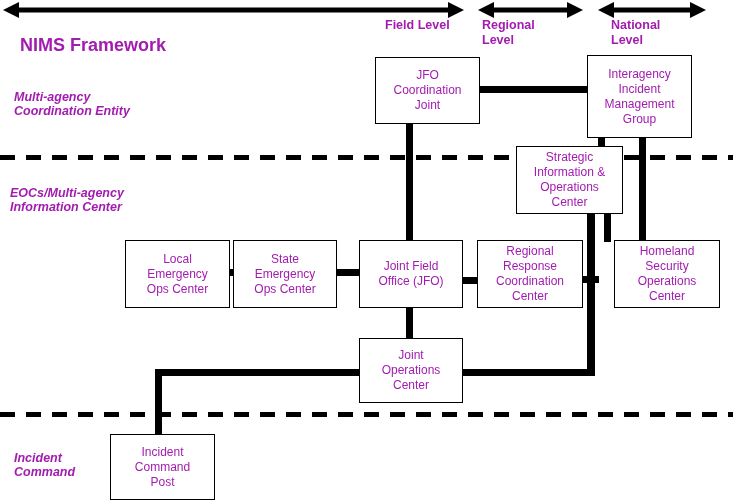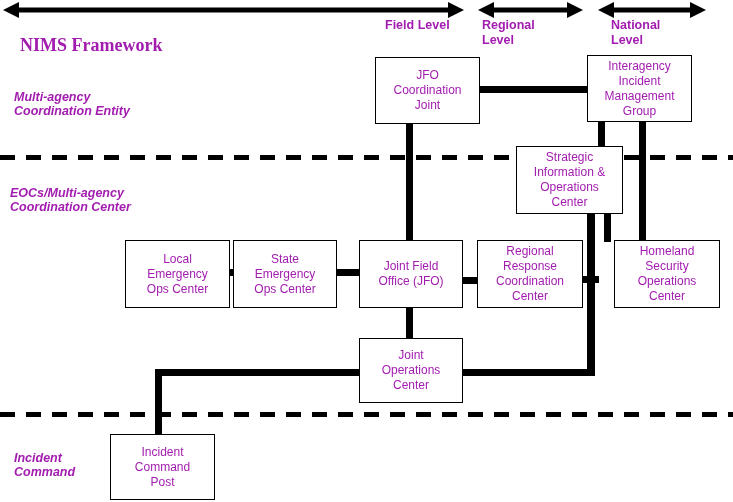--- a/index.html
+++ b/index.html
@@ -11,21 +11,21 @@
     position:absolute;background:#ffffff;border:1.5px solid #000000;
     display:flex;align-items:center;justify-content:center;text-align:center;
     font-size:12px;line-height:15px;white-space:pre-line;z-index:3;box-sizing:border-box;
   }
   .conn{position:absolute;background:#000000;z-index:2;}
   .dash{
     position:absolute;height:5px;left:0;width:733px;z-index:1;
     background:repeating-linear-gradient(90deg,#000000 0,#000000 15px,transparent 15px,transparent 26px);
   }
   .lbl{position:absolute;font-weight:bold;white-space:pre-line;z-index:4;}
-  .lbl-title{font-size:18px;font-family:Liberation Serif, serif;}
+  .lbl-title{font-size:18px;}
   .lbl-layer{font-size:12.5px;line-height:14px;font-style:italic;}
   .lbl-level{font-size:12.5px;line-height:14.5px;}
   .arrows{position:absolute;left:0;top:0;z-index:2;}
 </style>
 </head>
 <body>
 
 <div class="stage">
 
   <svg class="arrows" width="733" height="22" viewBox="0 0 733 22">
@@ -50,21 +50,21 @@
   <div class="lbl lbl-level" style="left:482px;top:18px;">Regional
 Level</div>
   <div class="lbl lbl-level" style="left:611px;top:18px;">National
 Level</div>
 
   <div class="lbl lbl-title" style="left:20px;top:35px;">NIMS Framework</div>
 
   <div class="lbl lbl-layer" style="left:14px;top:90px;">Multi-agency
 Coordination Entity</div>
   <div class="lbl lbl-layer" style="left:10px;top:186px;">EOCs/Multi-agency
-Coordination Center</div>
+Information Center</div>
   <div class="lbl lbl-layer" style="left:14px;top:451px;">Incident
 Command</div>
 
   <div class="dash" style="top:155px;"></div>
   <div class="dash" style="top:412px;"></div>
 
   <div class="conn" style="left:478px;top:86px;width:111px;height:7px;"></div>
   <div class="conn" style="left:406px;top:123px;width:7px;height:118px;"></div>
   <div class="conn" style="left:598px;top:121px;width:7px;height:27px;"></div>
   <div class="conn" style="left:639px;top:121px;width:7px;height:121px;"></div>
@@ -77,21 +77,21 @@
   <div class="conn" style="left:406px;top:307px;width:7px;height:33px;"></div>
   <div class="conn" style="left:462px;top:369px;width:133px;height:7px;"></div>
   <div class="conn" style="left:155px;top:369px;width:206px;height:7px;"></div>
   <div class="conn" style="left:155px;top:369px;width:7px;height:66px;"></div>
 
   <div class="node" style="left:375px;top:57px;width:105px;height:67px;">
     <span>JFO
 Coordination
 Joint</span>
   </div>
-  <div class="node" style="left:587px;top:55px;width:105px;height:67px;">
+  <div class="node" style="left:587px;top:55px;width:105px;height:83px;">
     <span>Interagency
 Incident
 Management
 Group</span>
   </div>
   <div class="node" style="left:516px;top:146px;width:107px;height:68px;text-align:center;">
     <span>Strategic
 Information &amp;
 Operations
 Center</span>

